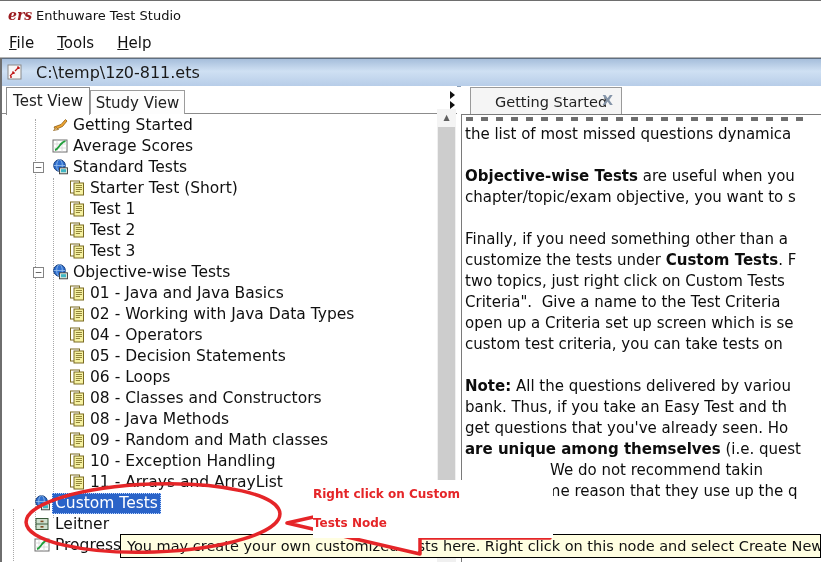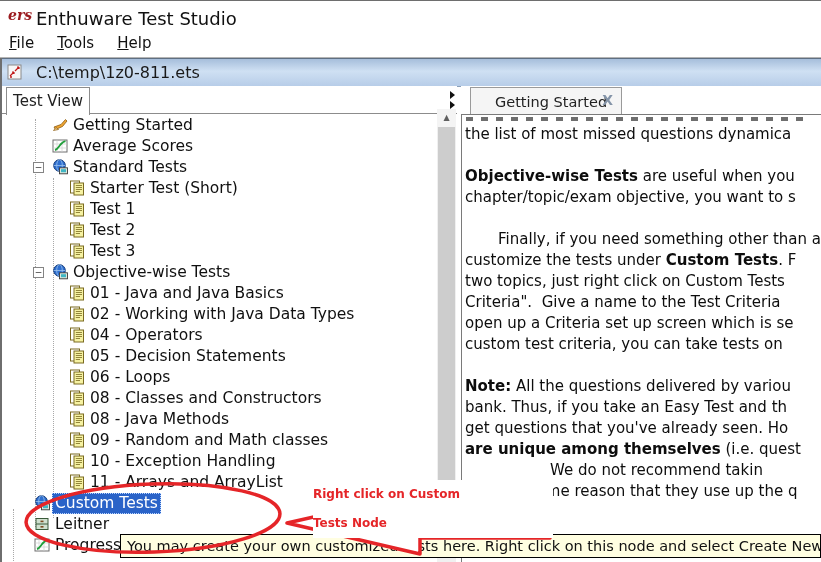--- a/index.html
+++ b/index.html
@@ -6,21 +6,21 @@
   body{
     width:821px;height:562px;position:relative;overflow:hidden;
     background:#ffffff;font-family:"DejaVu Sans","Liberation Sans",sans-serif;
     border-top:1px solid #6e6e6e;box-sizing:border-box;
   }
   .abs{position:absolute;}
   
   #titlebar{left:0;top:0;width:821px;height:29px;background:#ffffff;}
   #app-logo{left:8px;top:6px;font-family:"DejaVu Serif","Liberation Serif",serif;
     font-style:italic;font-weight:bold;font-size:14px;color:#9b1b1f;}
-  #app-title{left:36px;top:7px;font-size:18px;color:#111;}
+  #app-title{left:36px;top:7px;font-size:13px;color:#111;}
   
   #menubar{left:0;top:29px;width:821px;height:27px;background:#ffffff;
     border-bottom:1px solid #b4b4b4;}
   .menu-item{display:inline-block;margin:4px 9px 0 9px;font-size:15px;color:#111;cursor:default;}
   .menu-item::first-letter{text-decoration:underline;}
   
   #docbar{left:0;top:57px;width:821px;height:27px;
     background:linear-gradient(180deg,#a6bedb 0%,#cfe0f3 45%,#b7cde8 100%);
     border-top:1px solid #5f6f82;border-bottom:1px solid #8aa0ba;}
   #docbar .ico{left:7px;top:5px;}
@@ -96,20 +96,21 @@
       <circle cx="4" cy="13" r="1" fill="#c01818"></circle>
     </svg>
   </span>
   <span class="abs" id="doc-path">C:\temp\1z0-811.ets</span>
 </div>
 
 <div class="abs" id="left-border"></div>
 
 <div class="abs" id="ltabs">
   <div class="tab" id="tab-test-view">Test View</div>
+  <div class="tab" id="tab-study-view">Study View</div>
   <div class="abs tab-arrows">
     <div class="tri"></div>
       <div class="tri"></div>
   </div>
 </div>
 
 <div class="abs" id="tree">
   <div class="guide" style="left:33px;top:5px;height:408px;"></div>
   <div class="guide" style="left:51px;top:64px;height:340px;"></div>
   <div class="guide" style="left:11px;top:395px;height:52px;"></div>
@@ -303,21 +304,21 @@
   </div>
 </div>
 
 <div class="abs" id="content">
   <div id="clip-sliver"></div>
 <div class="cline" style="padding-left: 0px;"><span>the list of most missed questions dynamica</span></div>
     <div class="cline" style="padding-left: 0px;"></div>
     <div class="cline" style="padding-left: 0px;"><b>Objective-wise Tests</b><span> are useful when you</span></div>
     <div class="cline" style="padding-left: 0px;"><span>chapter/topic/exam objective, you want to s</span></div>
     <div class="cline" style="padding-left: 0px;"></div>
-    <div class="cline" style="padding-left: 0px; text-align: right;"><span>Finally, if you need something other than a</span></div>
+    <div class="cline" style="padding-left: 0px;"><span>Finally, if you need something other than a</span></div>
     <div class="cline" style="padding-left: 0px;"><span>customize the tests under </span><b>Custom Tests</b><span>. F</span></div>
     <div class="cline" style="padding-left: 0px;"><span>two topics, just right click on Custom Tests</span></div>
     <div class="cline" style="padding-left: 0px;"><span>Criteria".  Give a name to the Test Criteria</span></div>
     <div class="cline" style="padding-left: 0px;"><span>open up a Criteria set up screen which is se</span></div>
     <div class="cline" style="padding-left: 0px;"><span>custom test criteria, you can take tests on</span></div>
     <div class="cline" style="padding-left: 0px;"></div>
     <div class="cline" style="padding-left: 0px;"><b>Note:</b><span> All the questions delivered by variou</span></div>
     <div class="cline" style="padding-left: 0px;"><span>bank. Thus, if you take an Easy Test and th</span></div>
     <div class="cline" style="padding-left: 0px;"><span>get questions that you've already seen. Ho</span></div>
     <div class="cline" style="padding-left: 0px;"><b>are unique among themselves</b><span> (i.e. quest</span></div>

